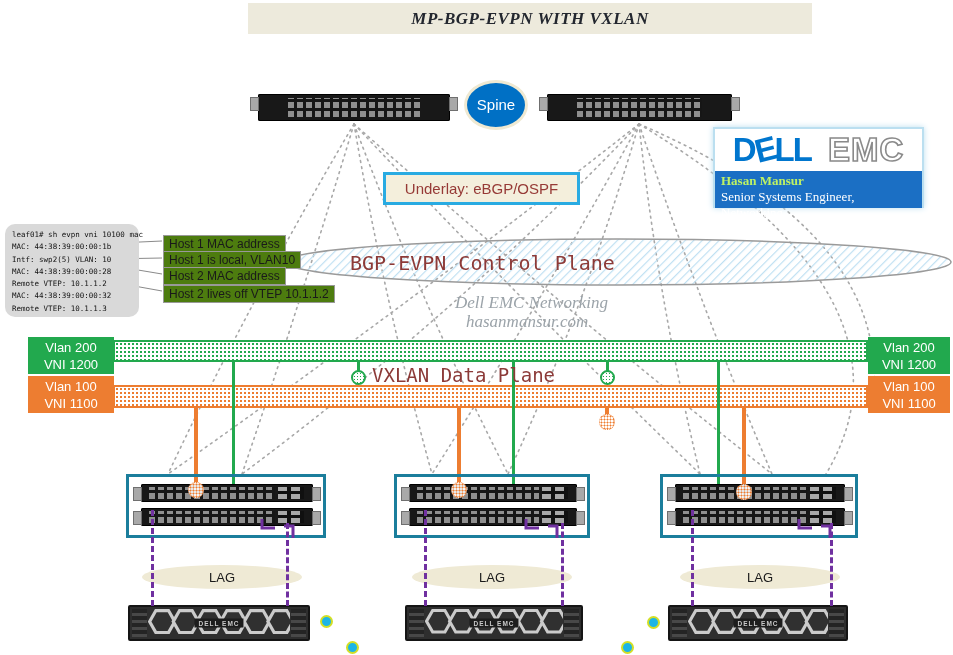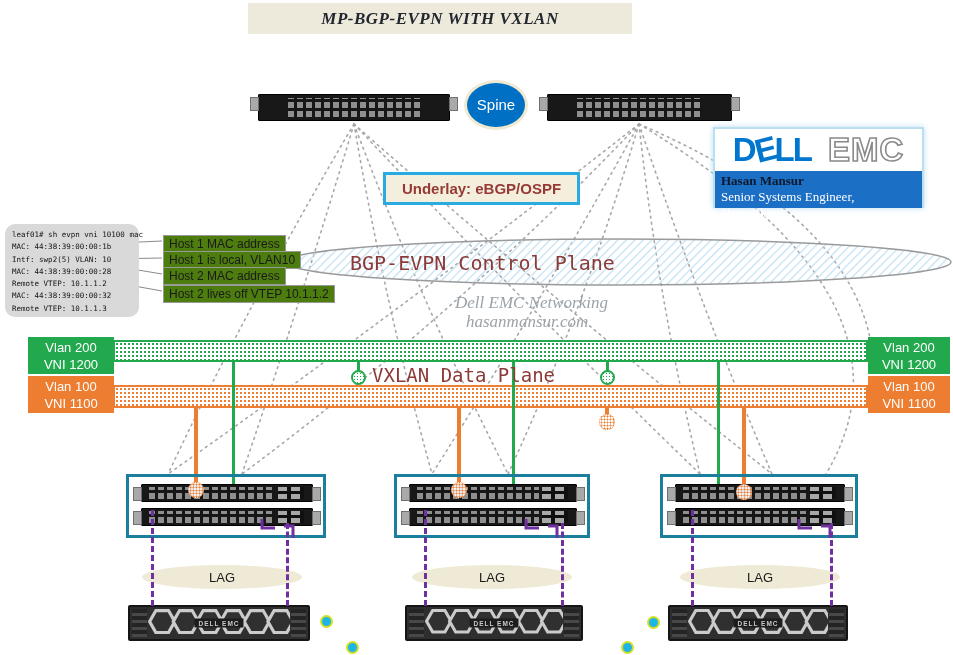--- a/index.html
+++ b/index.html
@@ -5,33 +5,33 @@
   * { margin:0; padding:0; box-sizing:border-box; }
   body { background:#ffffff; font-family:"Liberation Sans", sans-serif; }
   #canvas { position:relative; width:953px; height:655px; background:#ffffff; overflow:hidden; }
   .abs { position:absolute; }
 
   
   #meshsvg { position:absolute; left:0; top:0; z-index:1; }
   #bracketsvg { position:absolute; left:0; top:0; z-index:8; }
 
   
-  .title-banner { left:248px; top:3px; width:384px; height:31px; background:#EDEADC;
+  .title-banner { left:248px; top:3px; width:564px; height:31px; background:#EDEADC;
     display:flex; align-items:center; justify-content:center; z-index:5;
     font:italic 700 17px "Liberation Serif", serif; color:#23272F; letter-spacing:.5px; }
 
   
   .blue-ellipse { border-radius:50%; background:#0070C5; border:3px solid #EFE9D2;
     display:flex; align-items:center; justify-content:center; text-align:center;
     color:#fff; font-size:15px; line-height:1.15; z-index:6; }
 
   
   .underlay-box { left:383px; top:172px; width:197px; height:33px; background:#F4EFDC;
     border:3px solid #29ABE2; display:flex; align-items:center; justify-content:center;
-    color:#963A36; font-size:15px; font-weight:700; z-index:5; }
+    color:#963A36; font-size:15px; font-weight:400; z-index:5; }
 
   
   .plane-label { font-family:"DejaVu Sans Mono", monospace; color:#8C3A38; z-index:5; white-space:nowrap; }
 
   
   .watermark { font:italic 17px "Liberation Serif", serif; color:#9BA3A9; z-index:2; white-space:nowrap; }
 
   
   .cli-box { left:5px; top:224px; width:134px; height:93px; background:#D9D9D9; border-radius:10px;
     padding:5px 0 0 7px; z-index:5; }
@@ -108,21 +108,21 @@
 
   
   .brand { left:713px; top:127px; width:211px; height:81px; border:2px solid #BBDFF0;
     box-shadow:0 0 6px #BBDFF0; z-index:5; background:#fff; }
   .brand-top { height:42px; display:flex; align-items:center; justify-content:center; background:#fff; }
   .dell-txt { color:#0076CE; font-weight:900; font-size:33px; letter-spacing:-2px; font-family:"Liberation Sans", sans-serif; }
   .dell-e { display:inline-block; transform:rotate(-14deg); }
   .emc-txt { margin-left:17px; font-size:33px; font-weight:700; letter-spacing:1px; color:#fff;
     -webkit-text-stroke:1.6px #8a8a8a; font-family:"Liberation Sans", sans-serif; }
   .brand-band { height:37px; background:#1B6FC4; padding:2px 6px; }
-  .brand-name { color:#0f172a; font:700 13px "Liberation Serif", serif; }
+  .brand-name { color:#bef264; font:700 13px "Liberation Serif", serif; }
   .brand-role { color:#fff; font:13px "Liberation Serif", serif; }
 </style>
 </head>
 <body>
 
 <div id="canvas">
 
   <svg id="meshsvg" width="953" height="655">
     <defs>
       <pattern id="hatch" patternUnits="userSpaceOnUse" width="6" height="6" patternTransform="rotate(45)">

